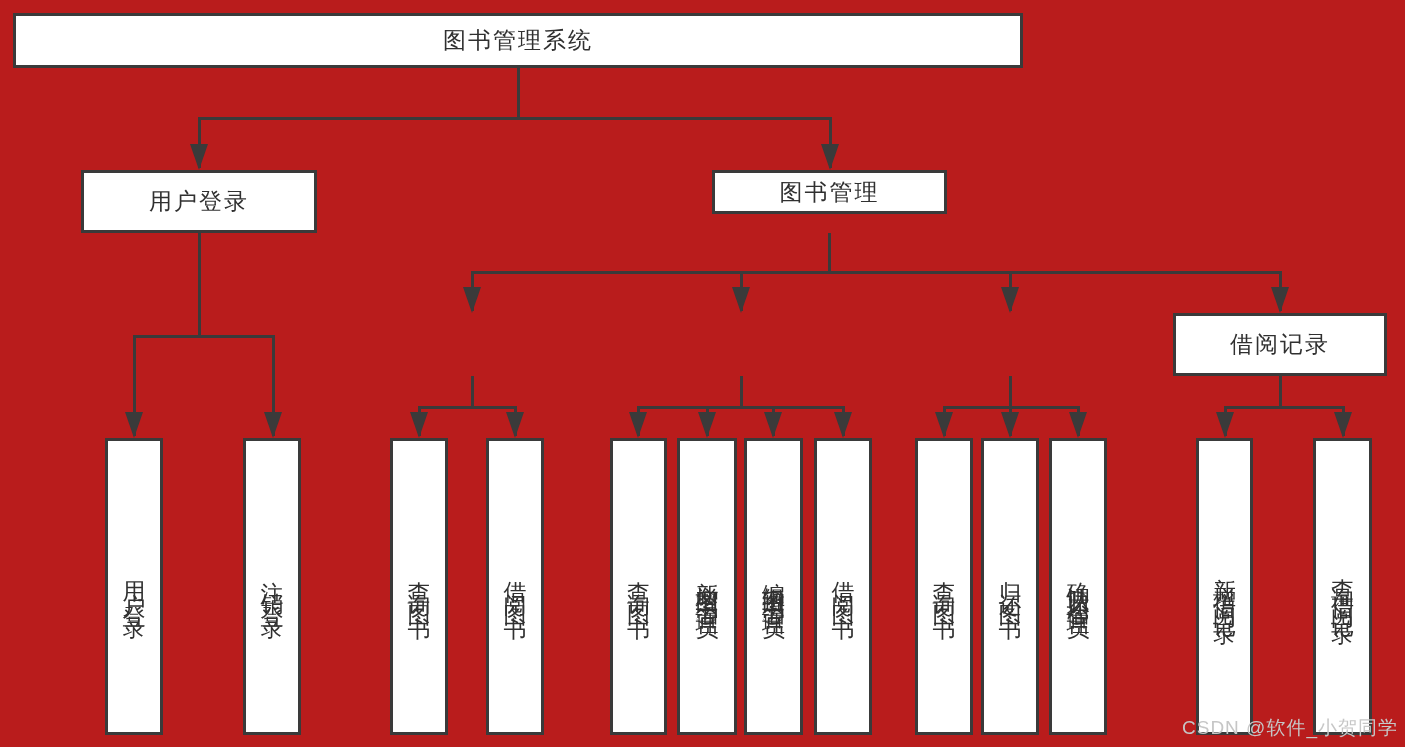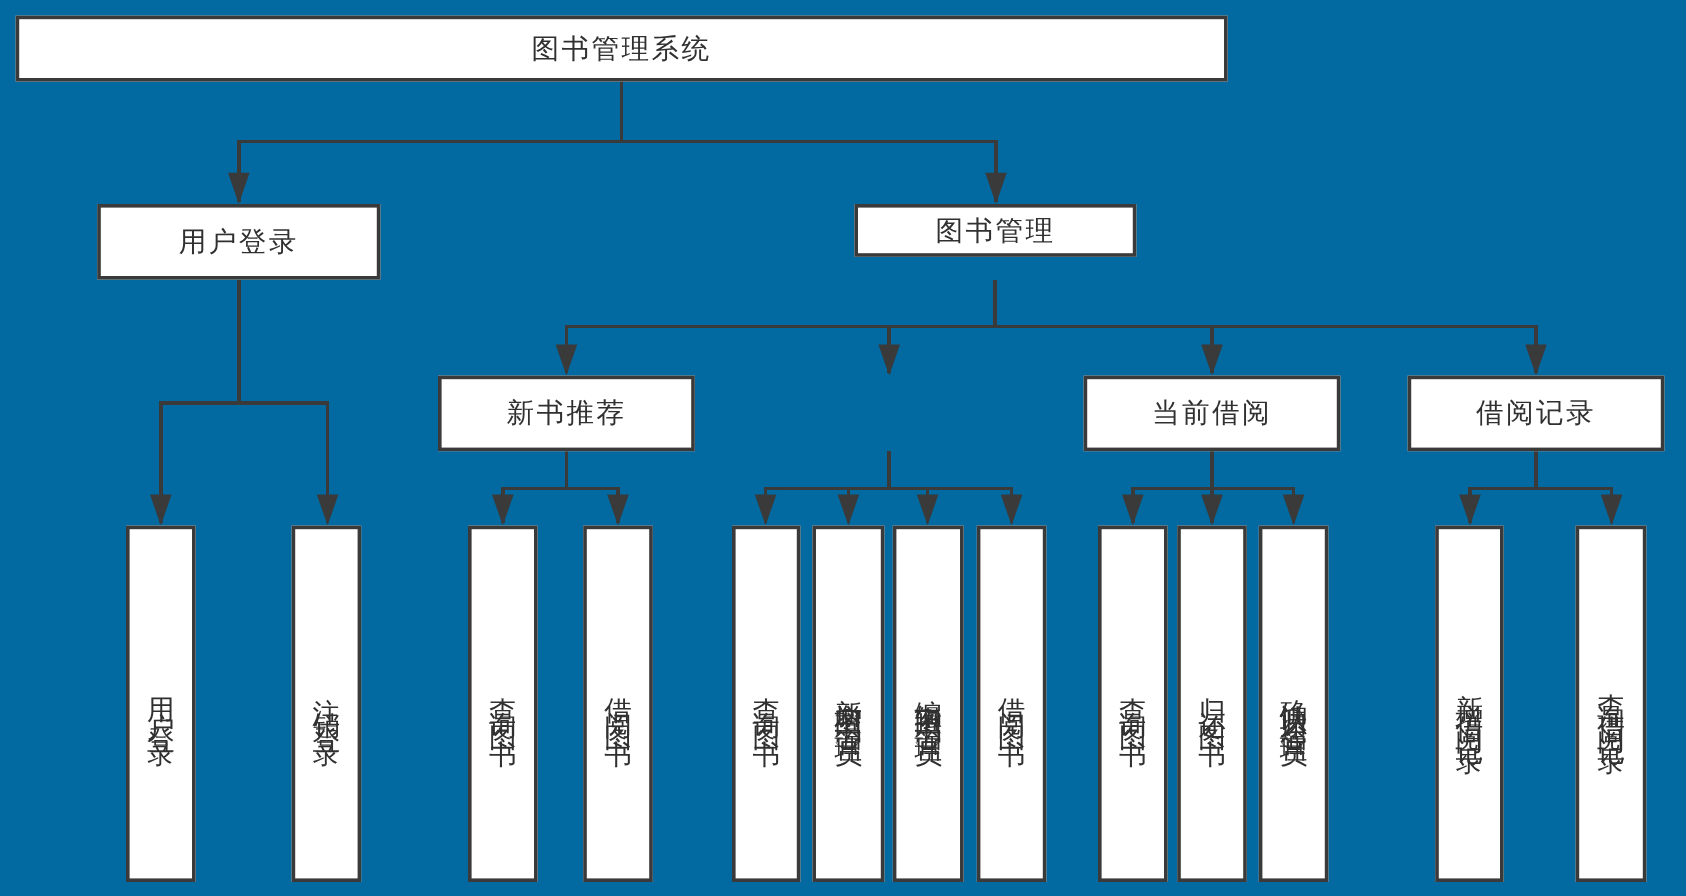--- a/index.html
+++ b/index.html
@@ -1,19 +1,19 @@
 <!DOCTYPE html>
 <html><head>
 <meta charset="utf-8">
 <style>
   html,body{margin:0;padding:0;background:#ffffff;}
   #canvas{
     position:relative;
     width:1405px;height:747px;
-    background:#0369a1;
+    background:#b91c1c;
     font-family:"Liberation Sans","DejaVu Sans",sans-serif;
     overflow:hidden;
   }
   #wires{position:absolute;left:0;top:0;width:1405px;height:747px;}
   .node{
     position:absolute;
     box-sizing:border-box;
     background:#ffffff;
     border:3px solid #3a3a3a;
     display:flex;align-items:center;justify-content:center;
@@ -132,26 +132,20 @@
     <span>图书管理系统</span>
   </div>
 
   <div class="node hnode" id="n-user-login">
     <span>用户登录</span>
   </div>
   <div class="node hnode" id="n-book-mgmt">
     <span>图书管理</span>
   </div>
 
-  <div class="node hnode" id="n-new-book-rec">
-    <span>新书推荐</span>
-  </div>
-  <div class="node hnode" id="n-current-borrow">
-    <span>当前借阅</span>
-  </div>
   <div class="node hnode" id="n-borrow-record">
     <span>借阅记录</span>
   </div>
 
   <div class="node leaf" id="n-ul-login">
     <span>用户登录</span>
   </div>
   <div class="node leaf" id="n-ul-logout">
     <span>注销登录</span>
   </div>
@@ -186,13 +180,14 @@
     <span>确认归还（管理员）</span>
   </div>
 
   <div class="node leaf med" id="n-br-add">
     <span>新增借阅记录</span>
   </div>
   <div class="node leaf med" id="n-br-query">
     <span>查询借阅记录</span>
   </div>
 
+  <div id="watermark">CSDN @软件_小贺同学</div>
 </div>
 
 </body></html>

